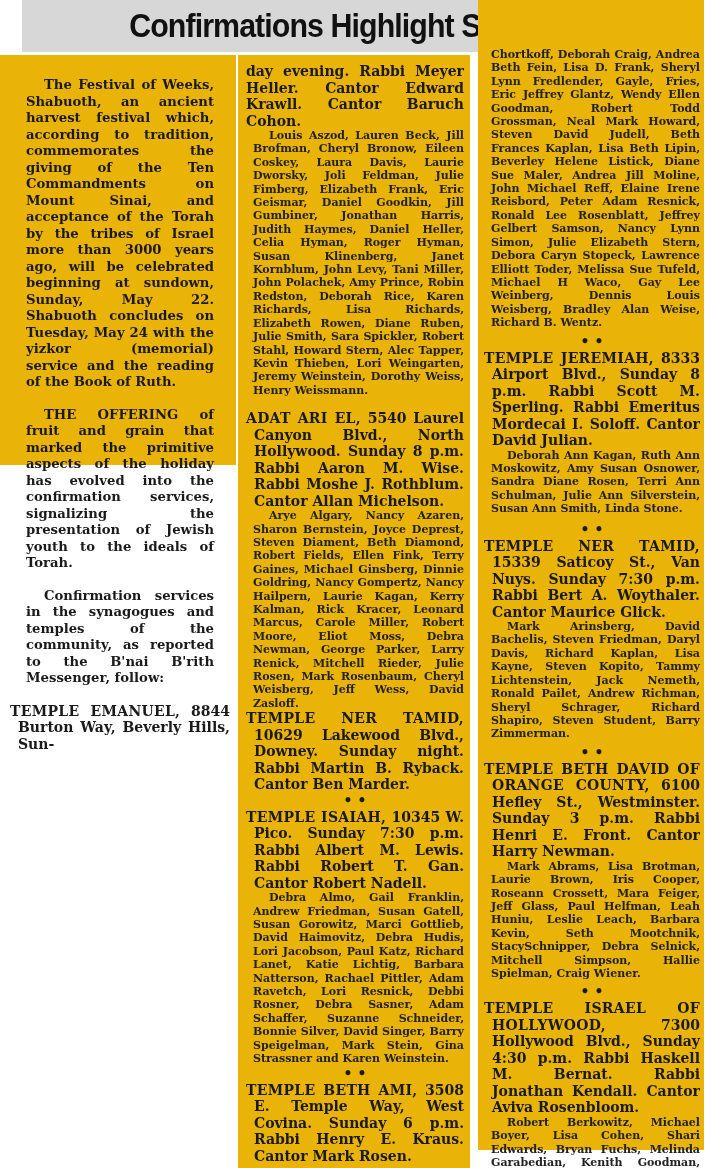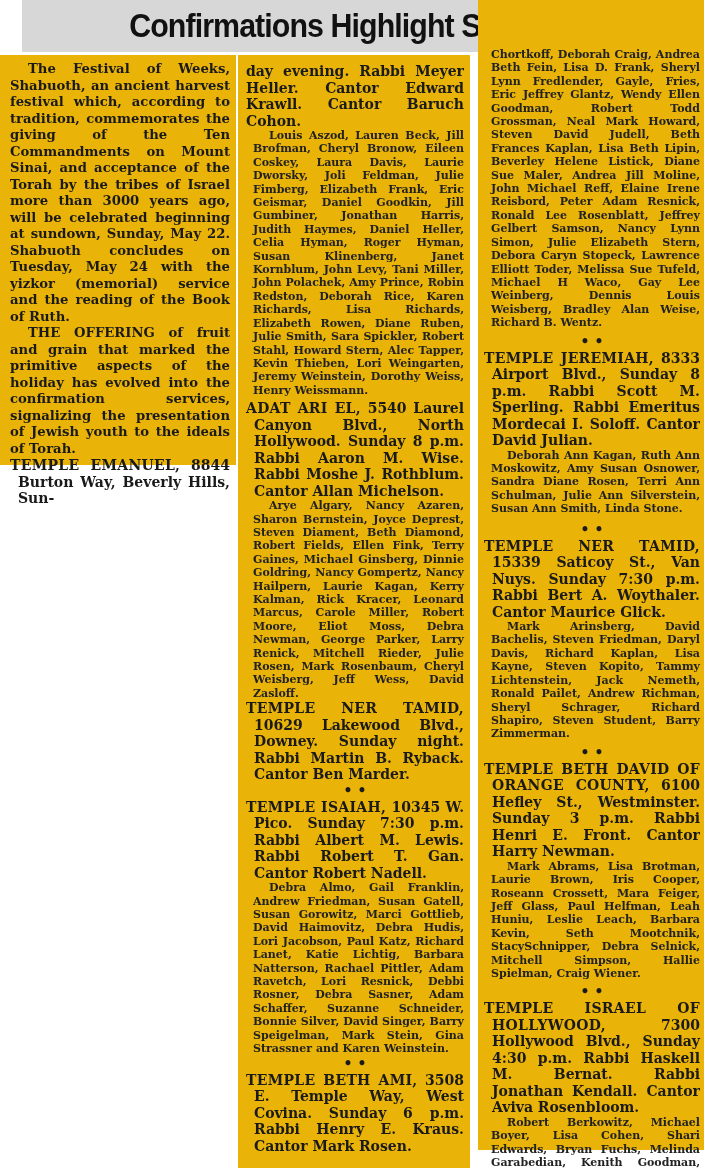--- a/index.html
+++ b/index.html
@@ -6,21 +6,21 @@
   body { width: 710px; height: 1168px; position: relative; overflow: hidden;
          font-family: "DejaVu Serif", "Liberation Serif", serif; color: #1a1a1a; }
   .headline-band { position: absolute; left: 22px; top: 0; width: 680px; height: 52px;
     background: #d7d7d7; display: flex; align-items: center; justify-content: center; }
   .headline { font-family: "Liberation Sans", "DejaVu Sans", sans-serif; font-weight: bold;
     font-size: 33px; letter-spacing: -1px; color: #111; margin: 0; transform: scaleX(0.92); }
   .col { position: absolute; background: #eab308; box-sizing: border-box; }
   .col1 { left: 0; top: 55px; width: 236px; height: 410px; padding: 6px 6px 0 10px; }
   .col2 { left: 238px; top: 55px; width: 232px; height: 1113px; padding: 8px 6px 0 8px; }
   .col3 { left: 478px; top: 0; width: 226px; height: 1150px; padding: 4px 4px 0 6px; }
-  .intro p { margin: 0; font-size: 13.2px; line-height: 16.5px; font-weight: bold;
+  .intro p { margin: 16px; font-size: 13.2px; line-height: 16.5px; font-weight: bold;
     text-align: justify; text-indent: 18px; }
   .entry { margin: 0; }
   .temple-head { font-size: 14px; line-height: 16.5px; font-weight: bold; text-align: justify;
     padding-left: 8px; text-indent: -8px; }
   .temple-head .name { letter-spacing: 0.3px; }
   .names { font-size: 11px; line-height: 13.4px; font-weight: bold; text-align: justify;
     text-indent: 16px; padding-left: 7px; color: #222; }
   .sep { text-align: center; font-size: 14px; line-height: 14px; height: 16px; font-weight: bold; }
   .col3-inner { padding-top: 44px; }
 </style>
@@ -28,36 +28,37 @@
 <body>
 
 <div class="headline-band">
   <h1 class="headline">Confirmations Highlight Shabuoth</h1>
 </div>
 
 <div class="col col1">
   <div class="intro">
     <p>The Festival of Weeks, Shabuoth, an ancient harvest festival which, according to tradition, commemorates the giving of the Ten Commandments on Mount Sinai, and acceptance of the Torah by the tribes of Israel more than 3000 years ago, will be celebrated beginning at sundown, Sunday, May 22. Shabuoth concludes on Tuesday, May 24 with the yizkor (memorial) service and the reading of the Book of Ruth.</p>
     <p>THE OFFERING of fruit and grain that marked the primitive aspects of the holiday has evolved into the confirmation services, signalizing the presentation of Jewish youth to the ideals of Torah.</p>
+    <p>Confirmation services in the synagogues and temples of the community, as reported to the B'nai B'rith Messenger, follow:</p>
   </div>
   <div class="entry">
     <div class="temple-head">
       <span class="name">TEMPLE EMANUEL,</span>
       <span>8844 Burton Way, Beverly Hills, Sun-</span>
     </div>
   </div>
 </div>
 
 <div class="col col2">
   <div class="entry">
     <div class="temple-head" style="padding-left:0;text-indent:0">day evening. Rabbi Meyer Heller. Cantor Edward Krawll. Cantor Baruch Cohon.</div>
     <div class="names">Louis Aszod, Lauren Beck, Jill Brofman, Cheryl Bronow, Eileen Coskey, Laura Davis, Laurie Dworsky, Joli Feldman, Julie Fimberg, Elizabeth Frank, Eric Geismar, Daniel Goodkin, Jill Gumbiner, Jonathan Harris, Judith Haymes, Daniel Heller, Celia Hyman, Roger Hyman, Susan Klinenberg, Janet Kornblum, John Levy, Tani Miller, John Polachek, Amy Prince, Robin Redston, Deborah Rice, Karen Richards, Lisa Richards, Elizabeth Rowen, Diane Ruben, Julie Smith, Sara Spickler, Robert Stahl, Howard Stern, Alec Tapper, Kevin Thieben, Lori Weingarten, Jeremy Weinstein, Dorothy Weiss, Henry Weissmann.</div>
   </div>
 
-  <div class="entry" style="margin-top:3px">
+  <div class="entry" style="margin-top:13px">
     <div class="temple-head">
       <span class="name">ADAT ARI EL,</span>
       <span>5540 Laurel Canyon Blvd., North Hollywood. Sunday 8 p.m. Rabbi Aaron M. Wise. Rabbi Moshe J. Rothblum. Cantor Allan Michelson.</span>
     </div>
     <div class="names">Arye Algary, Nancy Azaren, Sharon Bernstein, Joyce Deprest, Steven Diament, Beth Diamond, Robert Fields, Ellen Fink, Terry Gaines, Michael Ginsberg, Dinnie Goldring, Nancy Gompertz, Nancy Hailpern, Laurie Kagan, Kerry Kalman, Rick Kracer, Leonard Marcus, Carole Miller, Robert Moore, Eliot Moss, Debra Newman, George Parker, Larry Renick, Mitchell Rieder, Julie Rosen, Mark Rosenbaum, Cheryl Weisberg, Jeff Wess, David Zasloff.</div>
   </div>
 
   <div class="entry" style="">
     <div class="temple-head">
       <span class="name">TEMPLE NER TAMID,</span>

